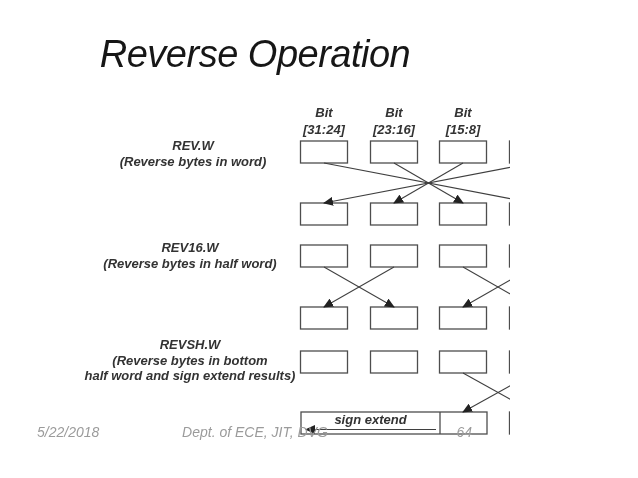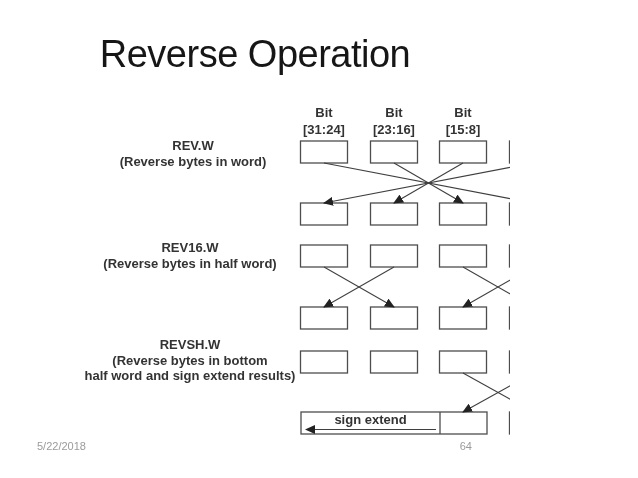--- a/index.html
+++ b/index.html
@@ -2,40 +2,41 @@
 <html><head>
 <meta charset="utf-8">
 <style>
   html,body{margin:0;padding:0;background:#fff;}
   .slide{
     position:relative;
     width:510px;height:478px;
     background:#ffffff;
     font-family:"Liberation Sans", sans-serif;
     overflow:hidden;
+    font-style:italic;
   }
   .slide-title{
     position:absolute;
     top:33px;left:0;right:0;
     margin:0;
     text-align:center;
     font-size:38px;
     font-weight:400;
     letter-spacing:-0.5px;
     color:#161616;
   }
   .diagram-svg{
     position:absolute;
     top:0;left:0;
     width:638px;height:478px;
   }
   .footer-text{
     position:absolute;
-    top:440px;
-    font-size:11px;
+    top:424px;
+    font-size:14px;
     color:#9b9b9b;
   }
   .footer-date{left:37px;}
   .footer-dept{left:0;right:0;text-align:center;}
   .footer-page{right:38px;}
 </style>
 </head>
 <body>
 
 <div class="slide">
@@ -94,15 +95,16 @@
       <rect x="301" y="412" width="186" height="22" fill="#ffffff" stroke="#4d4d4d" stroke-width="1.3"></rect>
       <line x1="440" y1="412" x2="440" y2="434" stroke="#4d4d4d" stroke-width="1.3"></line>
       <rect x="509.5" y="412" width="47" height="22" fill="#ffffff" stroke="#4d4d4d" stroke-width="1.3"></rect>
       <text x="370.5" y="424" text-anchor="middle" font-family="&quot;Liberation Sans&quot;, sans-serif" font-size="13" font-weight="bold" fill="#333333">sign extend</text>
       <line x1="436" y1="429.5" x2="306" y2="429.5" stroke="#3f3f3f" stroke-width="1.1" marker-end="url(#arrowhead)"></line>
       <line x1="463" y1="373" x2="533" y2="412" stroke="#3f3f3f" stroke-width="1.1" marker-end="url(#arrowhead)"></line>
       <line x1="533" y1="373" x2="463" y2="412" stroke="#3f3f3f" stroke-width="1.1" marker-end="url(#arrowhead)"></line>
     </svg>
 
   <span class="footer-text footer-date">5/22/2018</span>
+  <span class="footer-text footer-dept">Dept. of ECE, JIT, DVG</span>
   <span class="footer-text footer-page">64</span>
 
 </div>
 
 </body></html>

